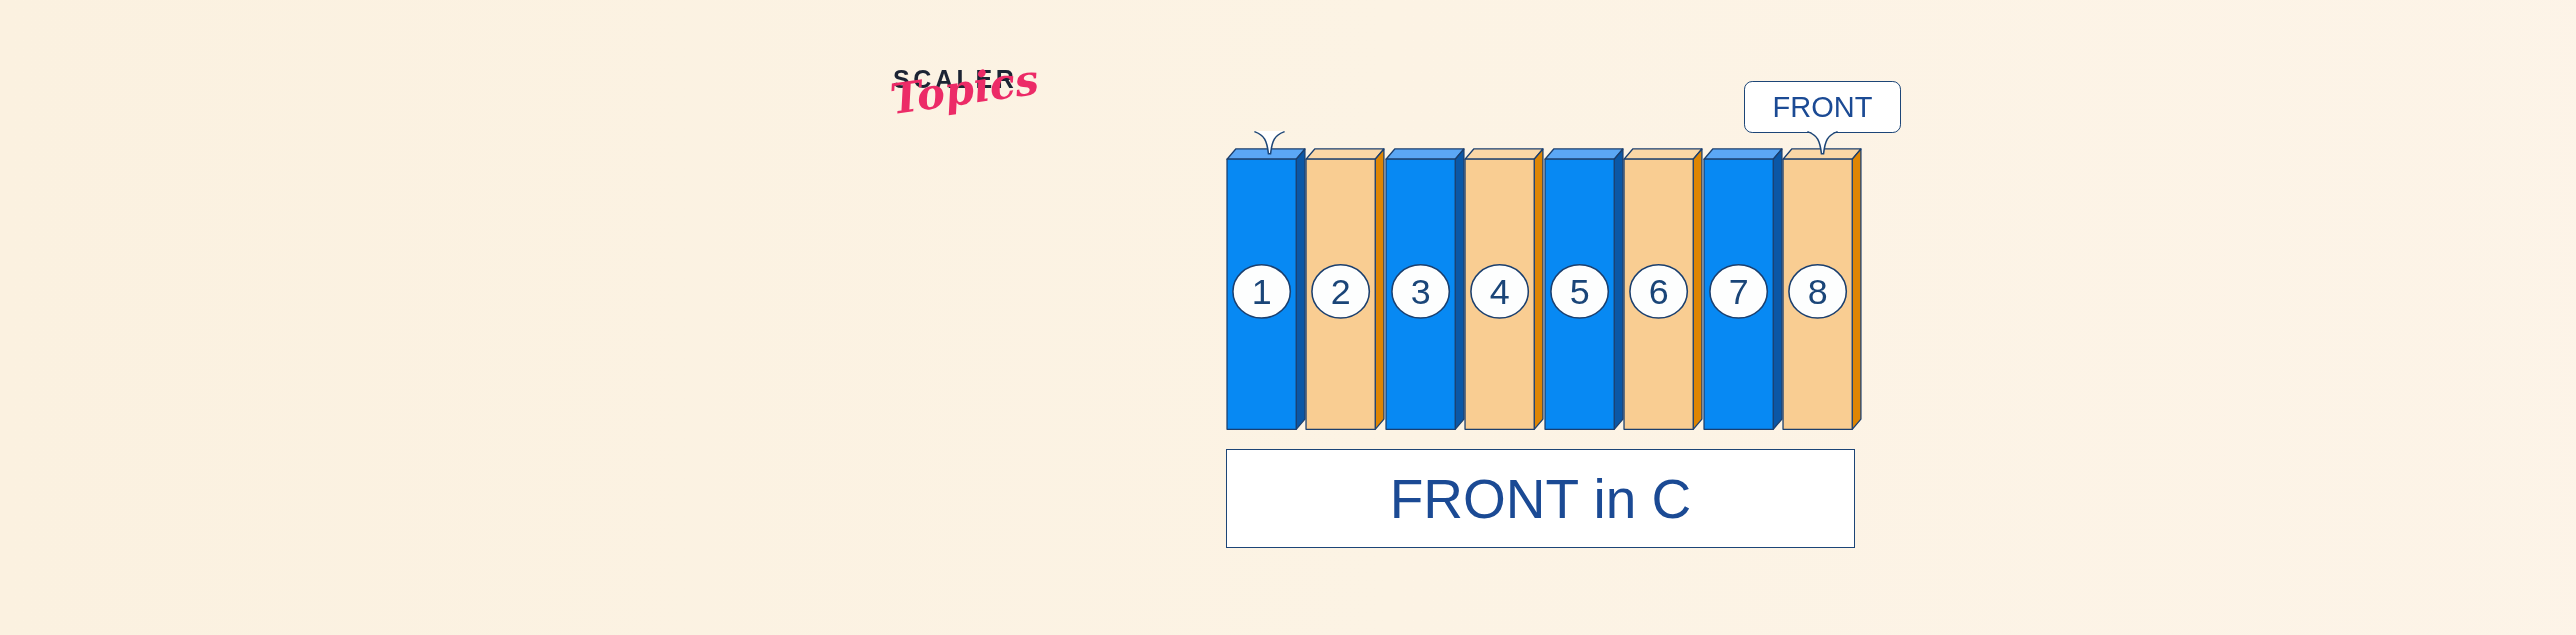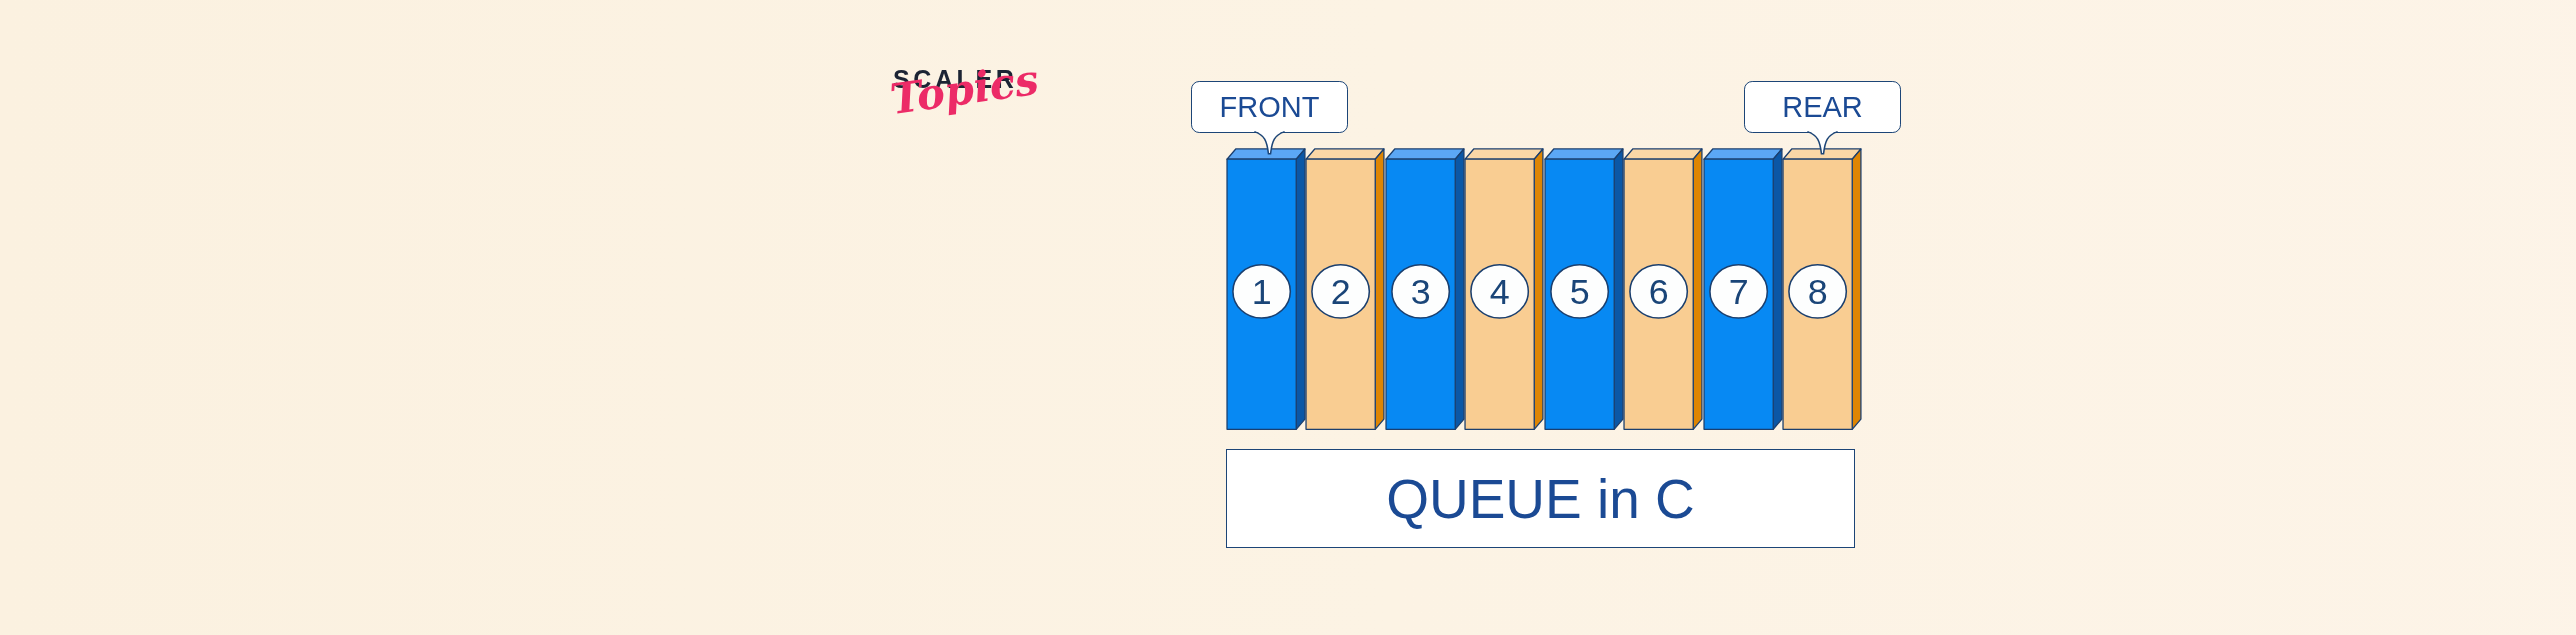--- a/index.html
+++ b/index.html
@@ -77,30 +77,27 @@
 </head>
 <body>
 
 <div class="canvas">
 
   <div class="logo">
     <div class="logo-brand">SCALER</div>
     <div class="logo-sub">Topics</div>
   </div>
 
-  <div class="bubble bubble-front">
-    <span>FRONT</span>
-  </div>
   <svg class="tail tail-front" viewBox="0 0 64 50">
     <path d="M4,0 C22,8 27,18 30,44 L34,44 C37,18 42,8 60,0 Z" fill="#FFFFFF"></path>
     <path d="M4,1.5 C22,8 27,18 30,44 L34,44 C37,18 42,8 60,1.5" fill="none" stroke="#1C4577" stroke-width="3" stroke-linecap="round"></path>
   </svg>
 
   <div class="bubble bubble-rear">
-    <span>REAR</span>
+    <span>FRONT</span>
   </div>
   <svg class="tail tail-rear" viewBox="0 0 64 50">
     <path d="M4,0 C22,8 27,18 30,44 L34,44 C37,18 42,8 60,0 Z" fill="#FFFFFF"></path>
     <path d="M4,1.5 C22,8 27,18 30,44 L34,44 C37,18 42,8 60,1.5" fill="none" stroke="#1C4577" stroke-width="3" stroke-linecap="round"></path>
   </svg>
 
   <div class="bars-layer" id="bars">
   <div class="bar blue" style="left: 1226px;">
     <svg width="82" height="294" viewBox="0 0 160 570">
       <polygon class="shape face-top" points="2,22 137,22 154,2 19,2"></polygon>
@@ -176,17 +173,17 @@
       <polygon class="shape face-top" points="2,22 137,22 154,2 19,2"></polygon>
       <polygon class="shape face-side" points="137,22 154,2 154,529 137,549"></polygon>
       <rect class="shape face-front" x="2" y="22" width="135" height="527"></rect>
       <ellipse class="badge" cx="69.5" cy="280" rx="56" ry="52"></ellipse>
       <text class="num" x="69.5" y="305">8</text>
     </svg>
   </div>
 </div>
 
   <div class="title-box">
-    <span>QUEUE in C</span>
+    <span>FRONT in C</span>
   </div>
 
 </div>
 
 
 </body></html>

